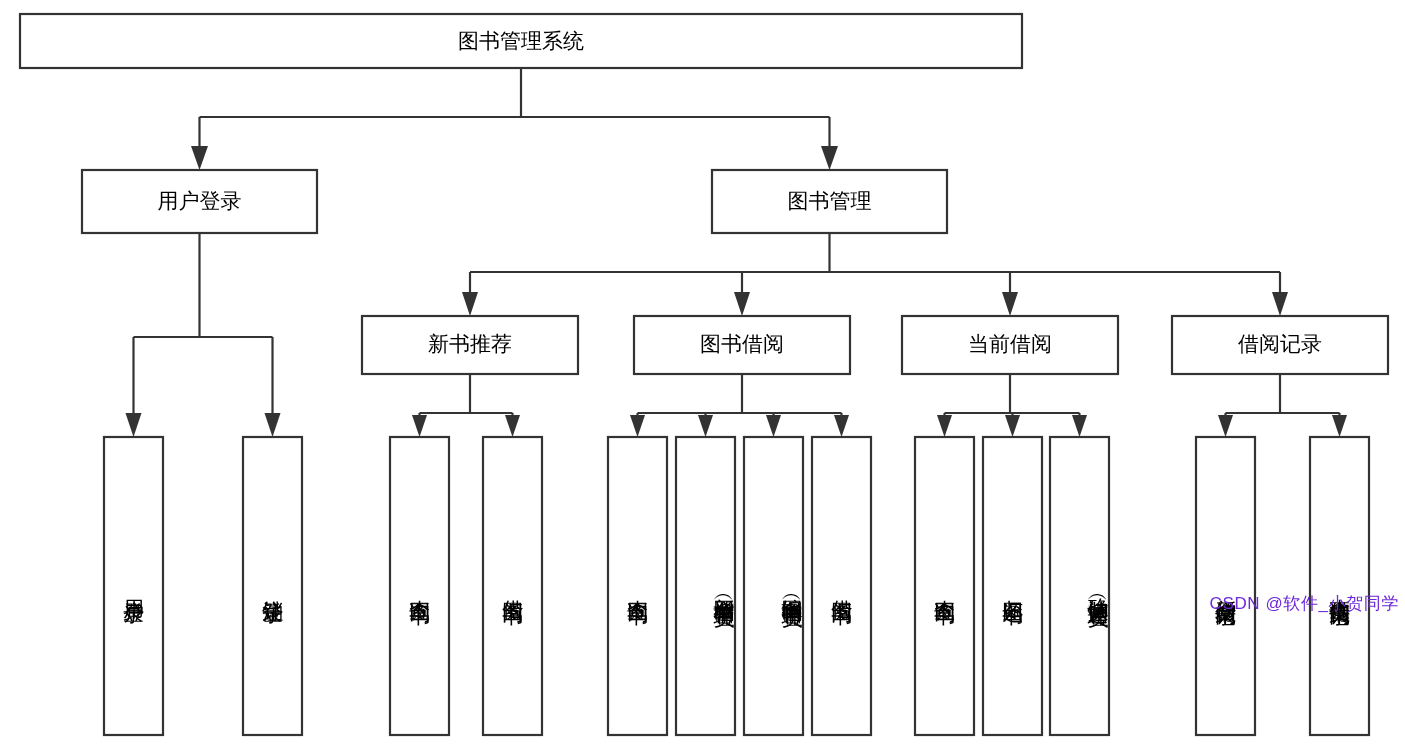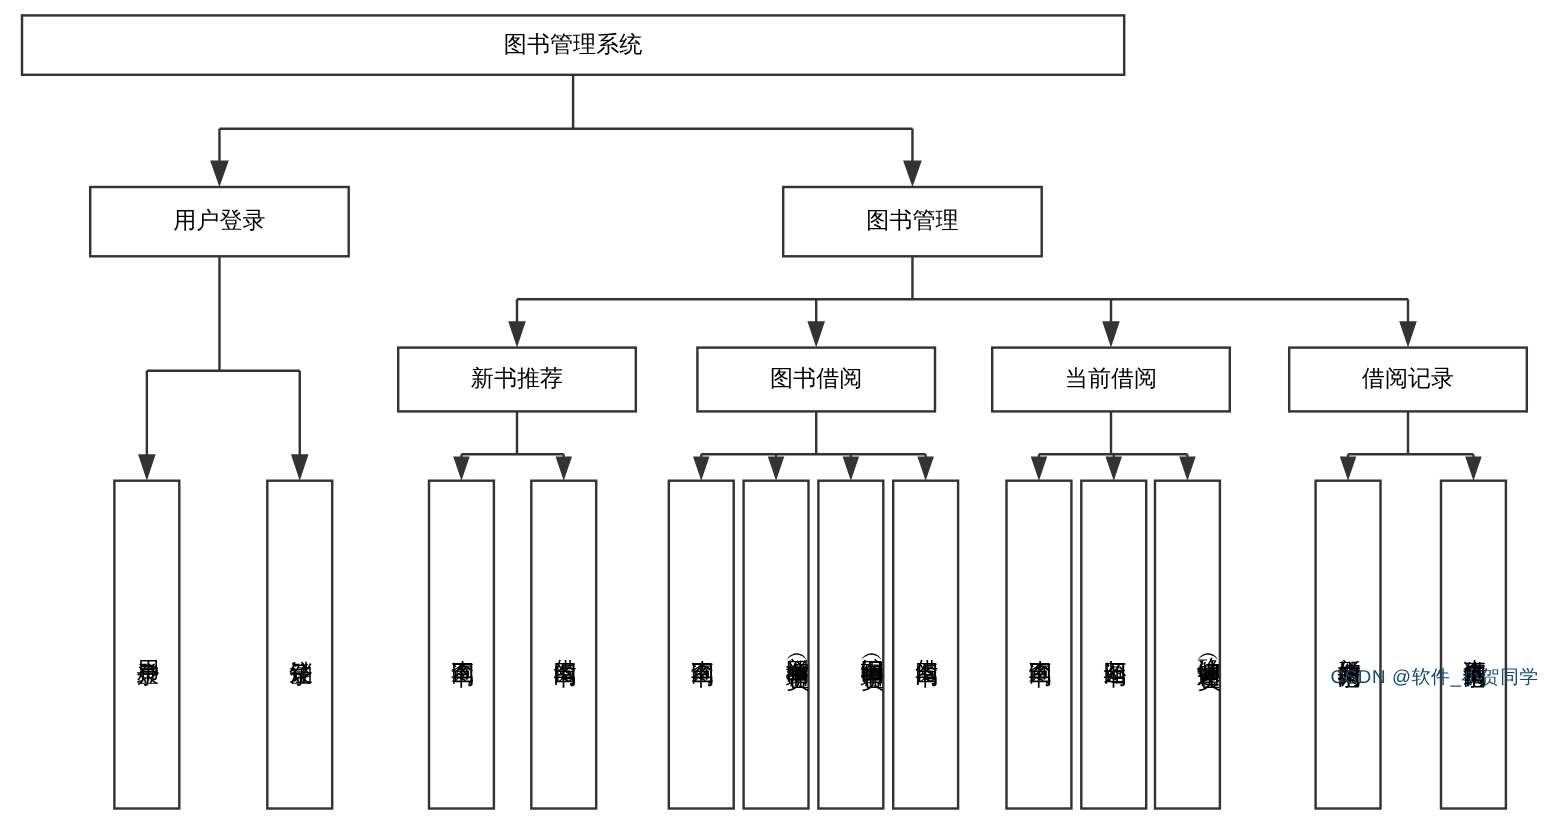--- a/index.html
+++ b/index.html
@@ -62,24 +62,24 @@
     text-align: center;
     display: flex;
     align-items: center;
     justify-content: center;
     white-space: nowrap;
     pointer-events: none;
   }
   #watermark {
     position: absolute;
     right: 6px;
-    bottom: 0;
+    bottom: 12px;
     font-family: "Liberation Sans", "DejaVu Sans", sans-serif;
     font-size: 17px;
-    color: #0c4a6e;
+    color: #6d28d9;
     letter-spacing: 0.6px;
     white-space: nowrap;
   }
 </style>
 </head>
 <body>
 
 <div id="diagram-root">
 
   <svg id="flow" viewBox="0 0 1405 747">

